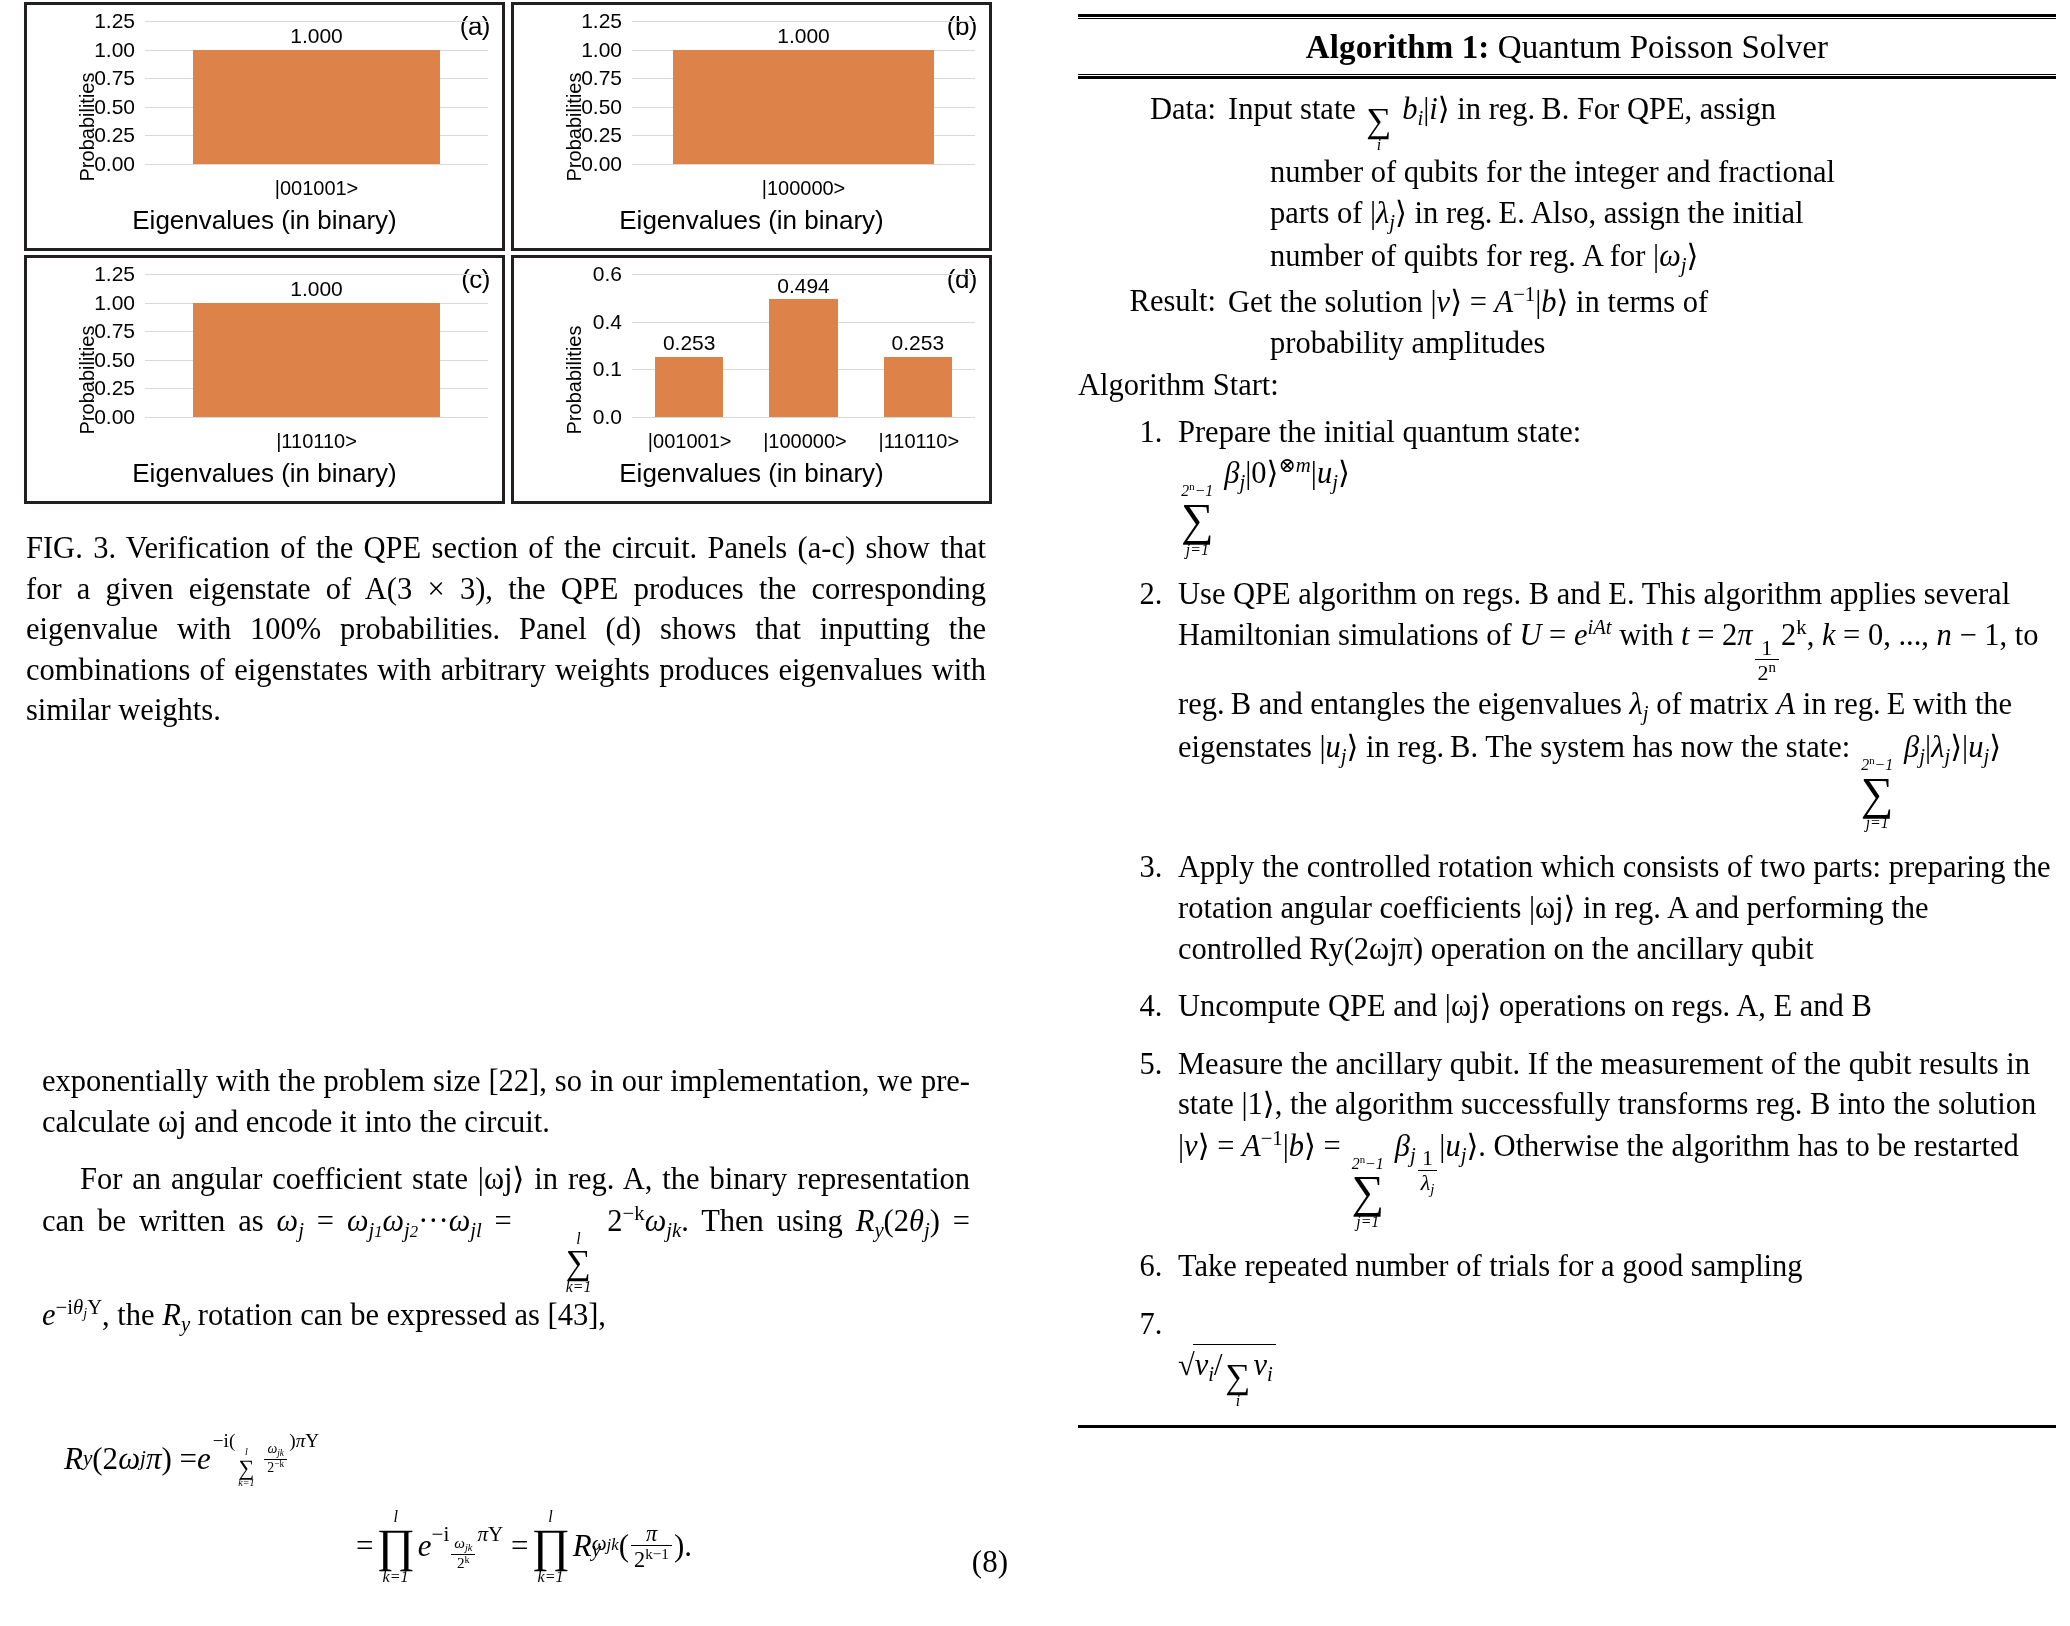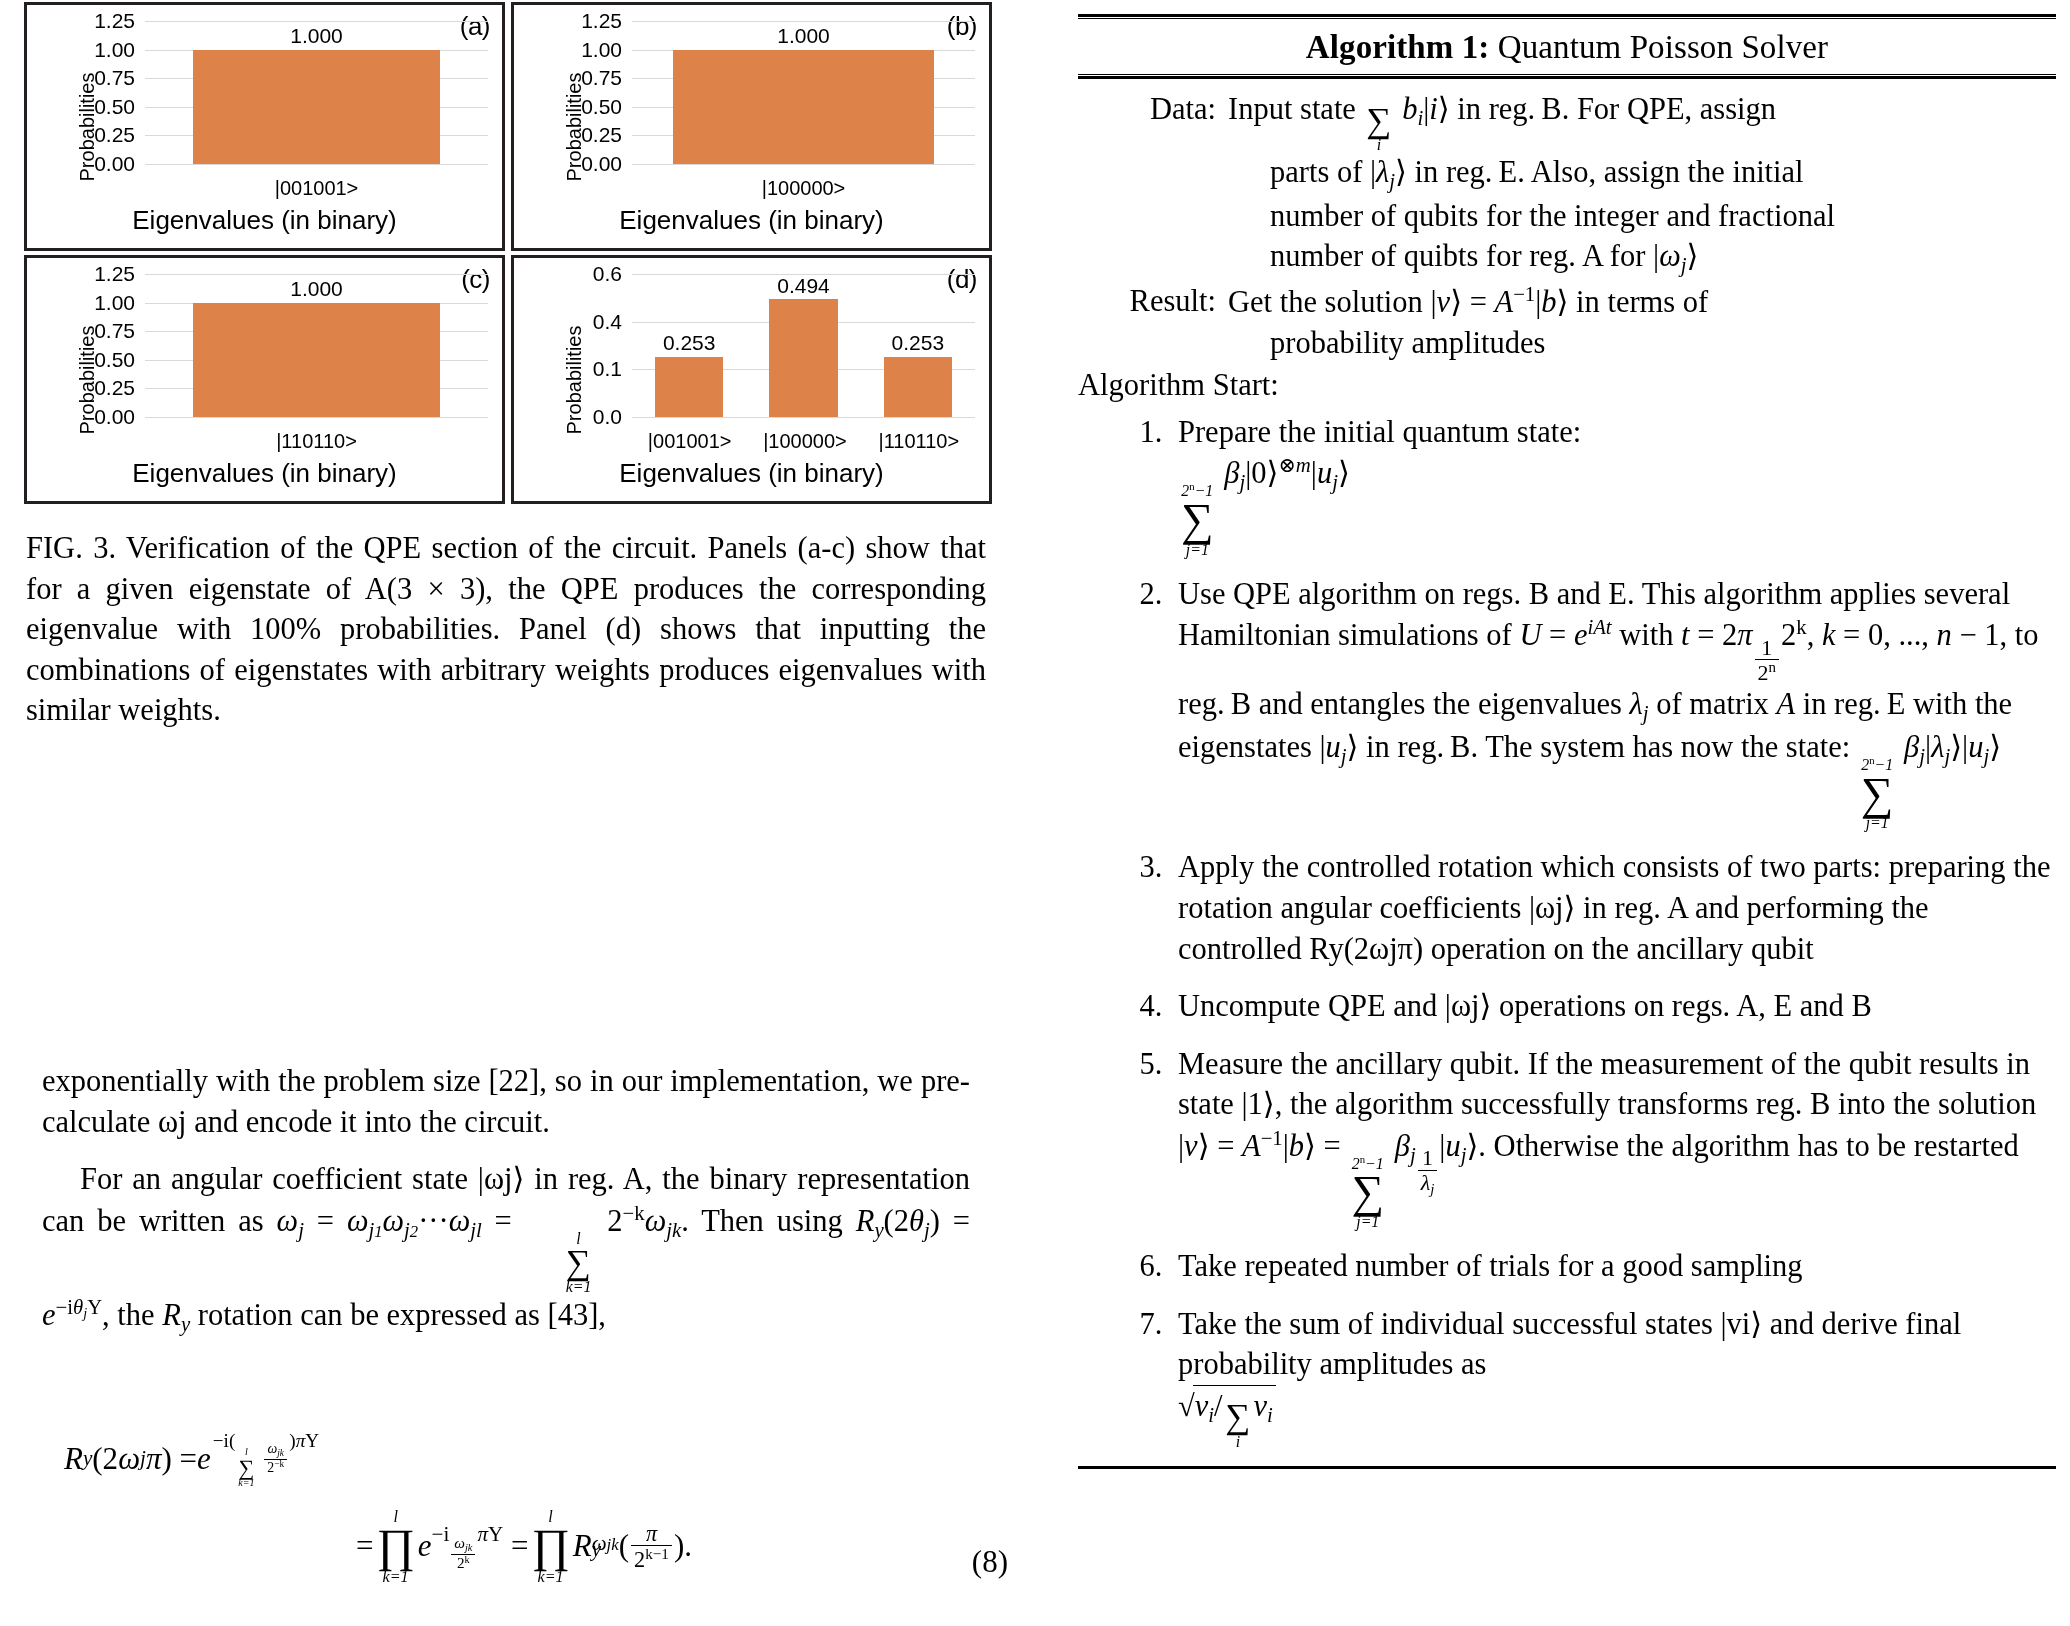--- a/index.html
+++ b/index.html
@@ -392,22 +392,22 @@
 
         <div class="kv-row">
           <div class="kv-key data">Data:</div>
           <div class="kv-val">
             Input state
             <span class="bigop small">
                 <span class="glyph">∑</span>
                 <span class="lim">i</span>
               </span>
             <span class="mi">b</span><span class="sub">i</span>|<span class="mi">i</span>⟩ in reg. B. For QPE, assign
+            <span class="cont">number of qubits for the integer and fractional</span>
             <span class="cont">parts of |<span class="mi">λ</span><span class="sub">j</span>⟩ in reg. E. Also, assign the initial</span>
-            <span class="cont">number of qubits for the integer and fractional</span>
             <span class="cont">number of quibts for reg. A for |<span class="mi">ω</span><span class="sub">j</span>⟩</span>
           </div>
         </div>
 
         <div class="kv-row">
           <div class="kv-key result">Result:</div>
           <div class="kv-val">
             <span>Get the solution</span>
             |<span class="mi">v</span>⟩ = <span class="mi">A</span><span class="supn">−1</span>|<span class="mi">b</span>⟩ in terms of
             <span class="cont">probability amplitudes</span>
@@ -473,21 +473,21 @@
                 </span>|<span class="mi">u</span><span class="sub">j</span>⟩. Otherwise the
               algorithm has to be restarted
             </span>
           </li>
 
           <li>
             <span>Take repeated number of trials for a good sampling</span>
           </li>
 
           <li>
-            <span>Take the sum of individual successful states |vi⟩ and derive final probability amplitudes as</span><br>
+            <br>
             <span>
               √<span class="sqrtbox"><span class="mi">v</span><span class="sub">i</span>/<span class="bigop small">
                     <span class="glyph">∑</span>
                     <span class="lim">i</span>
                   </span><span class="mi">v</span><span class="sub">i</span></span>
             </span>
           </li>
 
         </ol>
 

